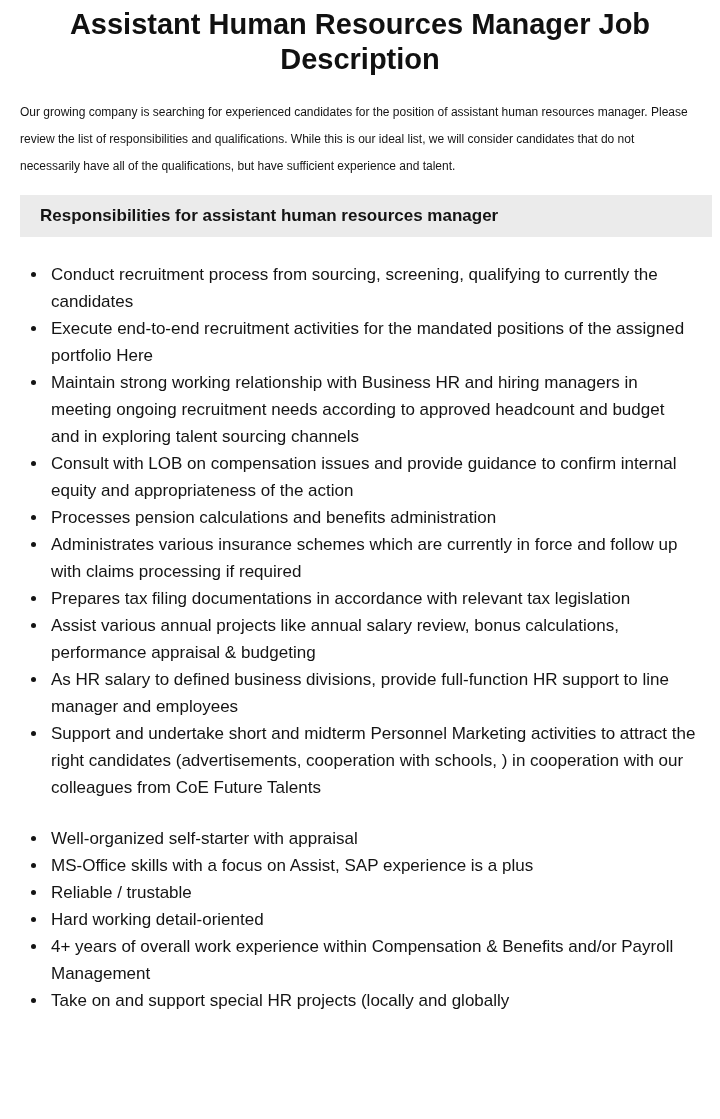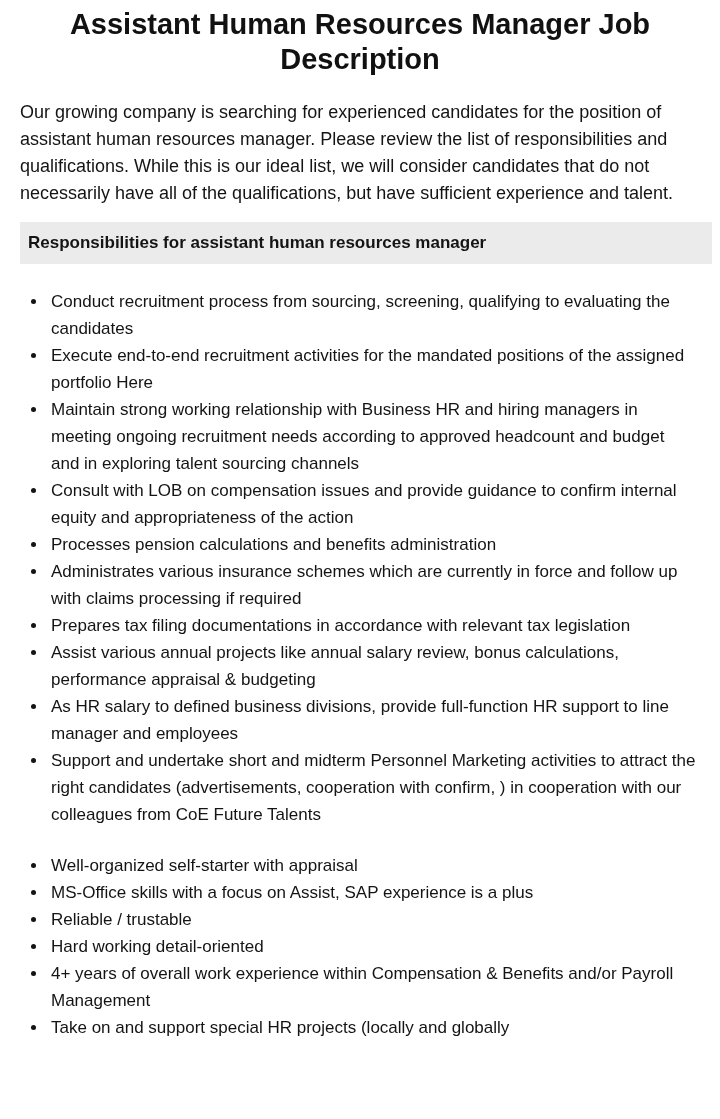--- a/index.html
+++ b/index.html
@@ -23,28 +23,28 @@
   }
   .doc-title {
     font-size: 29px;
     line-height: 35px;
     font-weight: bold;
     text-align: center;
     margin: 7px 22px 0 22px;
     color: #111111;
   }
   .intro {
-    font-size: 18px;
+    font-size: 12px;
     line-height: 27px;
     margin: 22px 24px 2px 20px;
   }
   .section-heading {
     background: #ebebeb;
     margin: 15px 8px 0 20px;
-    padding: 10px 12px 11px 8px;
+    padding: 10px 12px 11px 20px;
     font-size: 17px;
     line-height: 21px;
     font-weight: bold;
     color: #141414;
   }
   ul.bullet-list {
     margin: 24px 24px 0 20px;
     padding: 0 0 0 28px;
     font-size: 17px;
     line-height: 27px;
@@ -60,30 +60,30 @@
 
 <div class="page">
 
   <h1 class="doc-title">Assistant Human Resources Manager Job Description</h1>
 
   <p class="intro">Our growing company is searching for experienced candidates for the position of assistant human resources manager. Please review the list of responsibilities and qualifications. While this is our ideal list, we will consider candidates that do not necessarily have all of the qualifications, but have sufficient experience and talent.</p>
 
   <div class="section-heading">Responsibilities for assistant human resources manager</div>
 
   <ul class="bullet-list">
-      <li>Conduct recruitment process from sourcing, screening, qualifying to evaluating the candidates</li>
+      <li>Conduct recruitment process from sourcing, screening, qualifying to currently the candidates</li>
       <li>Execute end-to-end recruitment activities for the mandated positions of the assigned portfolio Here</li>
       <li>Maintain strong working relationship with Business HR and hiring managers in meeting ongoing recruitment needs according to approved headcount and budget and in exploring talent sourcing channels</li>
       <li>Consult with LOB on compensation issues and provide guidance to confirm internal equity and appropriateness of the action</li>
       <li>Processes pension calculations and benefits administration</li>
       <li>Administrates various insurance schemes which are currently in force and follow up with claims processing if required</li>
       <li>Prepares tax filing documentations in accordance with relevant tax legislation</li>
       <li>Assist various annual projects like annual salary review, bonus calculations, performance appraisal &amp; budgeting</li>
       <li>As HR salary to defined business divisions, provide full-function HR support to line manager and employees</li>
-      <li>Support and undertake short and midterm Personnel Marketing activities to attract the right candidates (advertisements, cooperation with confirm, ) in cooperation with our colleagues from CoE Future Talents</li>
+      <li>Support and undertake short and midterm Personnel Marketing activities to attract the right candidates (advertisements, cooperation with schools, ) in cooperation with our colleagues from CoE Future Talents</li>
     </ul>
 
 
   <ul class="bullet-list">
       <li>Well-organized self-starter with appraisal</li>
       <li>MS-Office skills with a focus on Assist, SAP experience is a plus</li>
       <li>Reliable / trustable</li>
       <li>Hard working detail-oriented</li>
       <li>4+ years of overall work experience within Compensation &amp; Benefits and/or Payroll Management</li>
       <li>Take on and support special HR projects (locally and globally</li>

